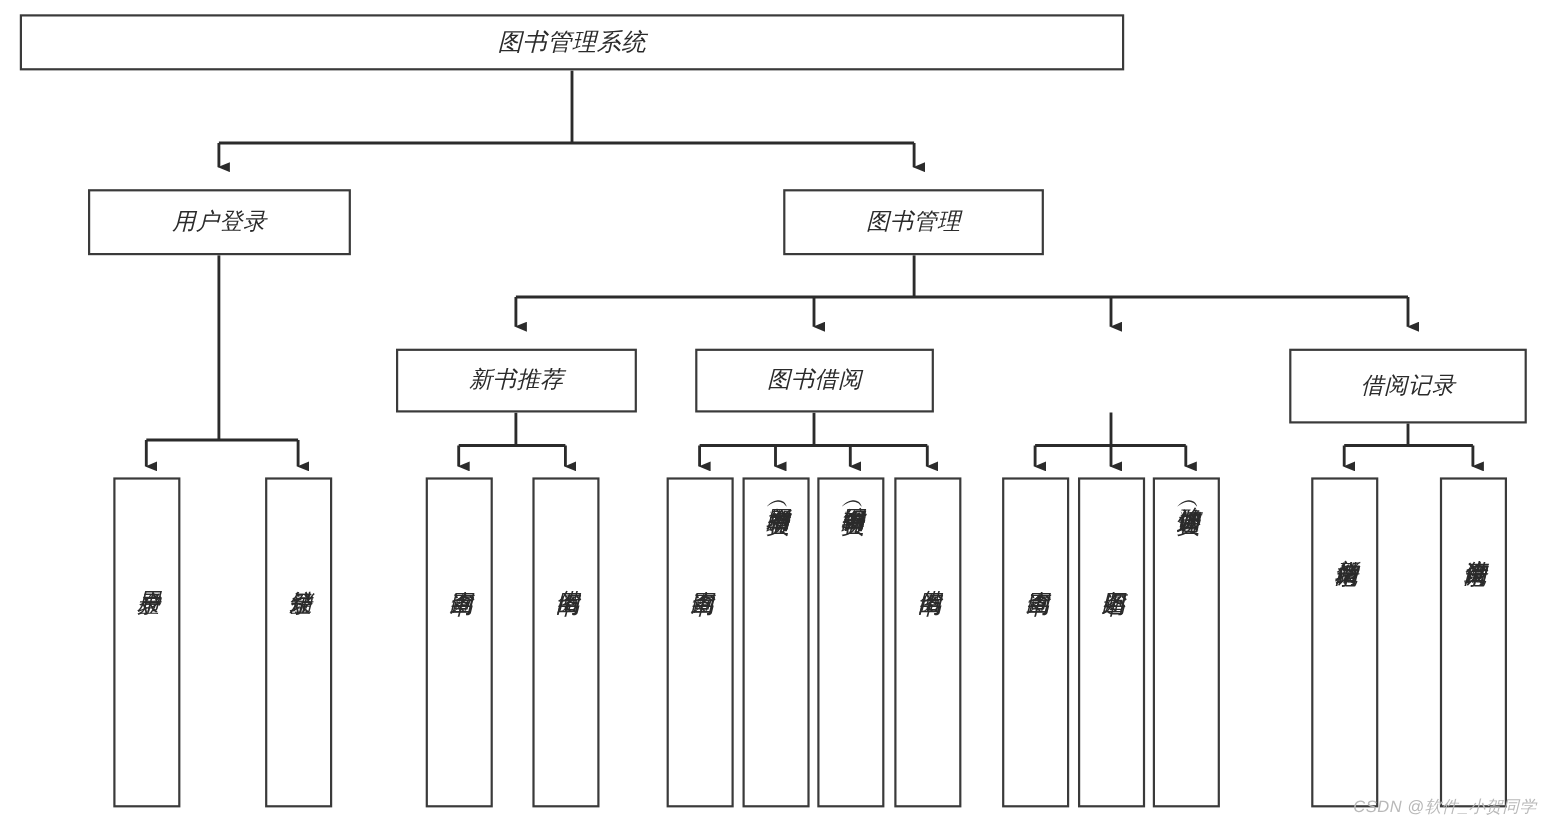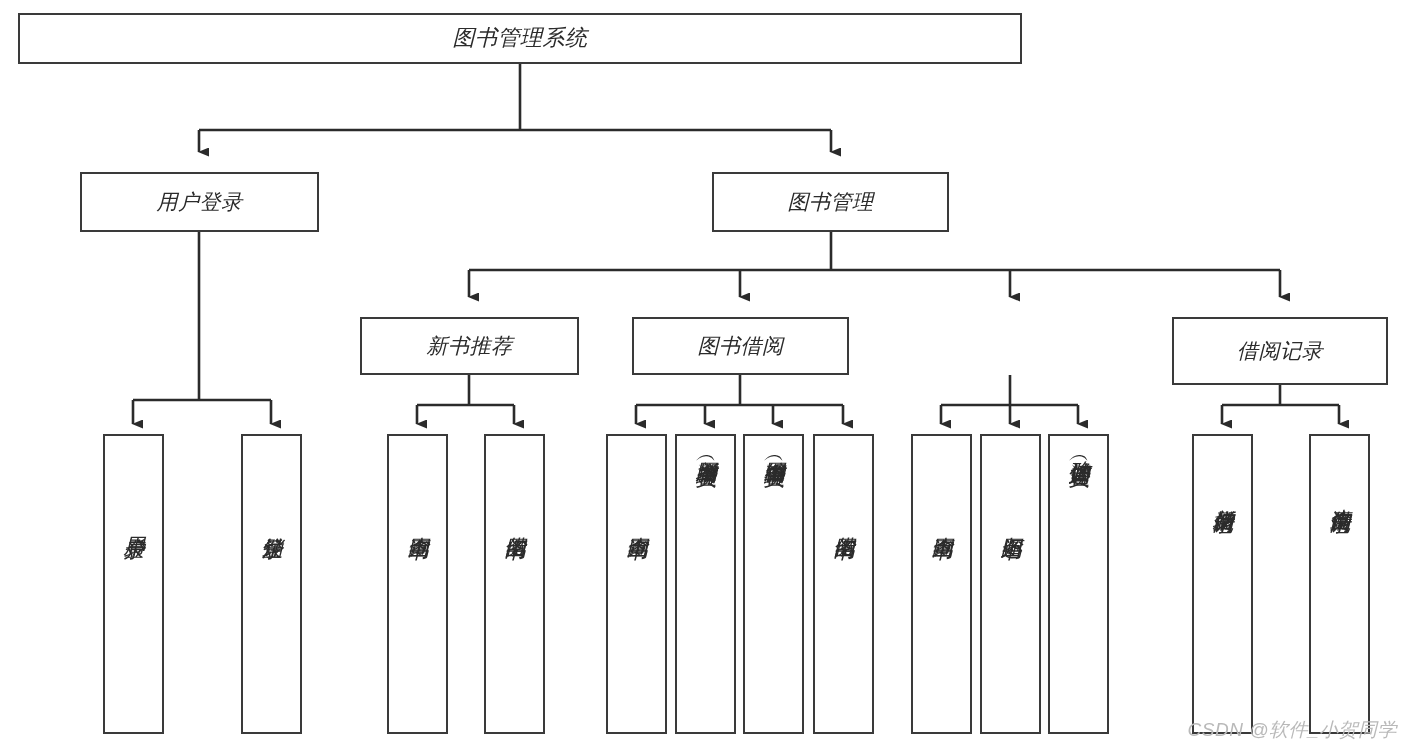--- a/index.html
+++ b/index.html
@@ -58,21 +58,21 @@
     font-size: 21px;
     line-height: 1.28;
     letter-spacing: 1px;
     white-space: normal;
     max-height: 100%;
   }
   .watermark {
     position: absolute;
     right: 8px;
     bottom: 4px;
-    font-size: 19px;
+    font-size: 15px;
     color: #b9b9b9;
     letter-spacing: 0.5px;
     white-space: nowrap;
     user-select: none;
   }
 </style>
 </head>
 <body>
 
 <div id="diagram-root">

